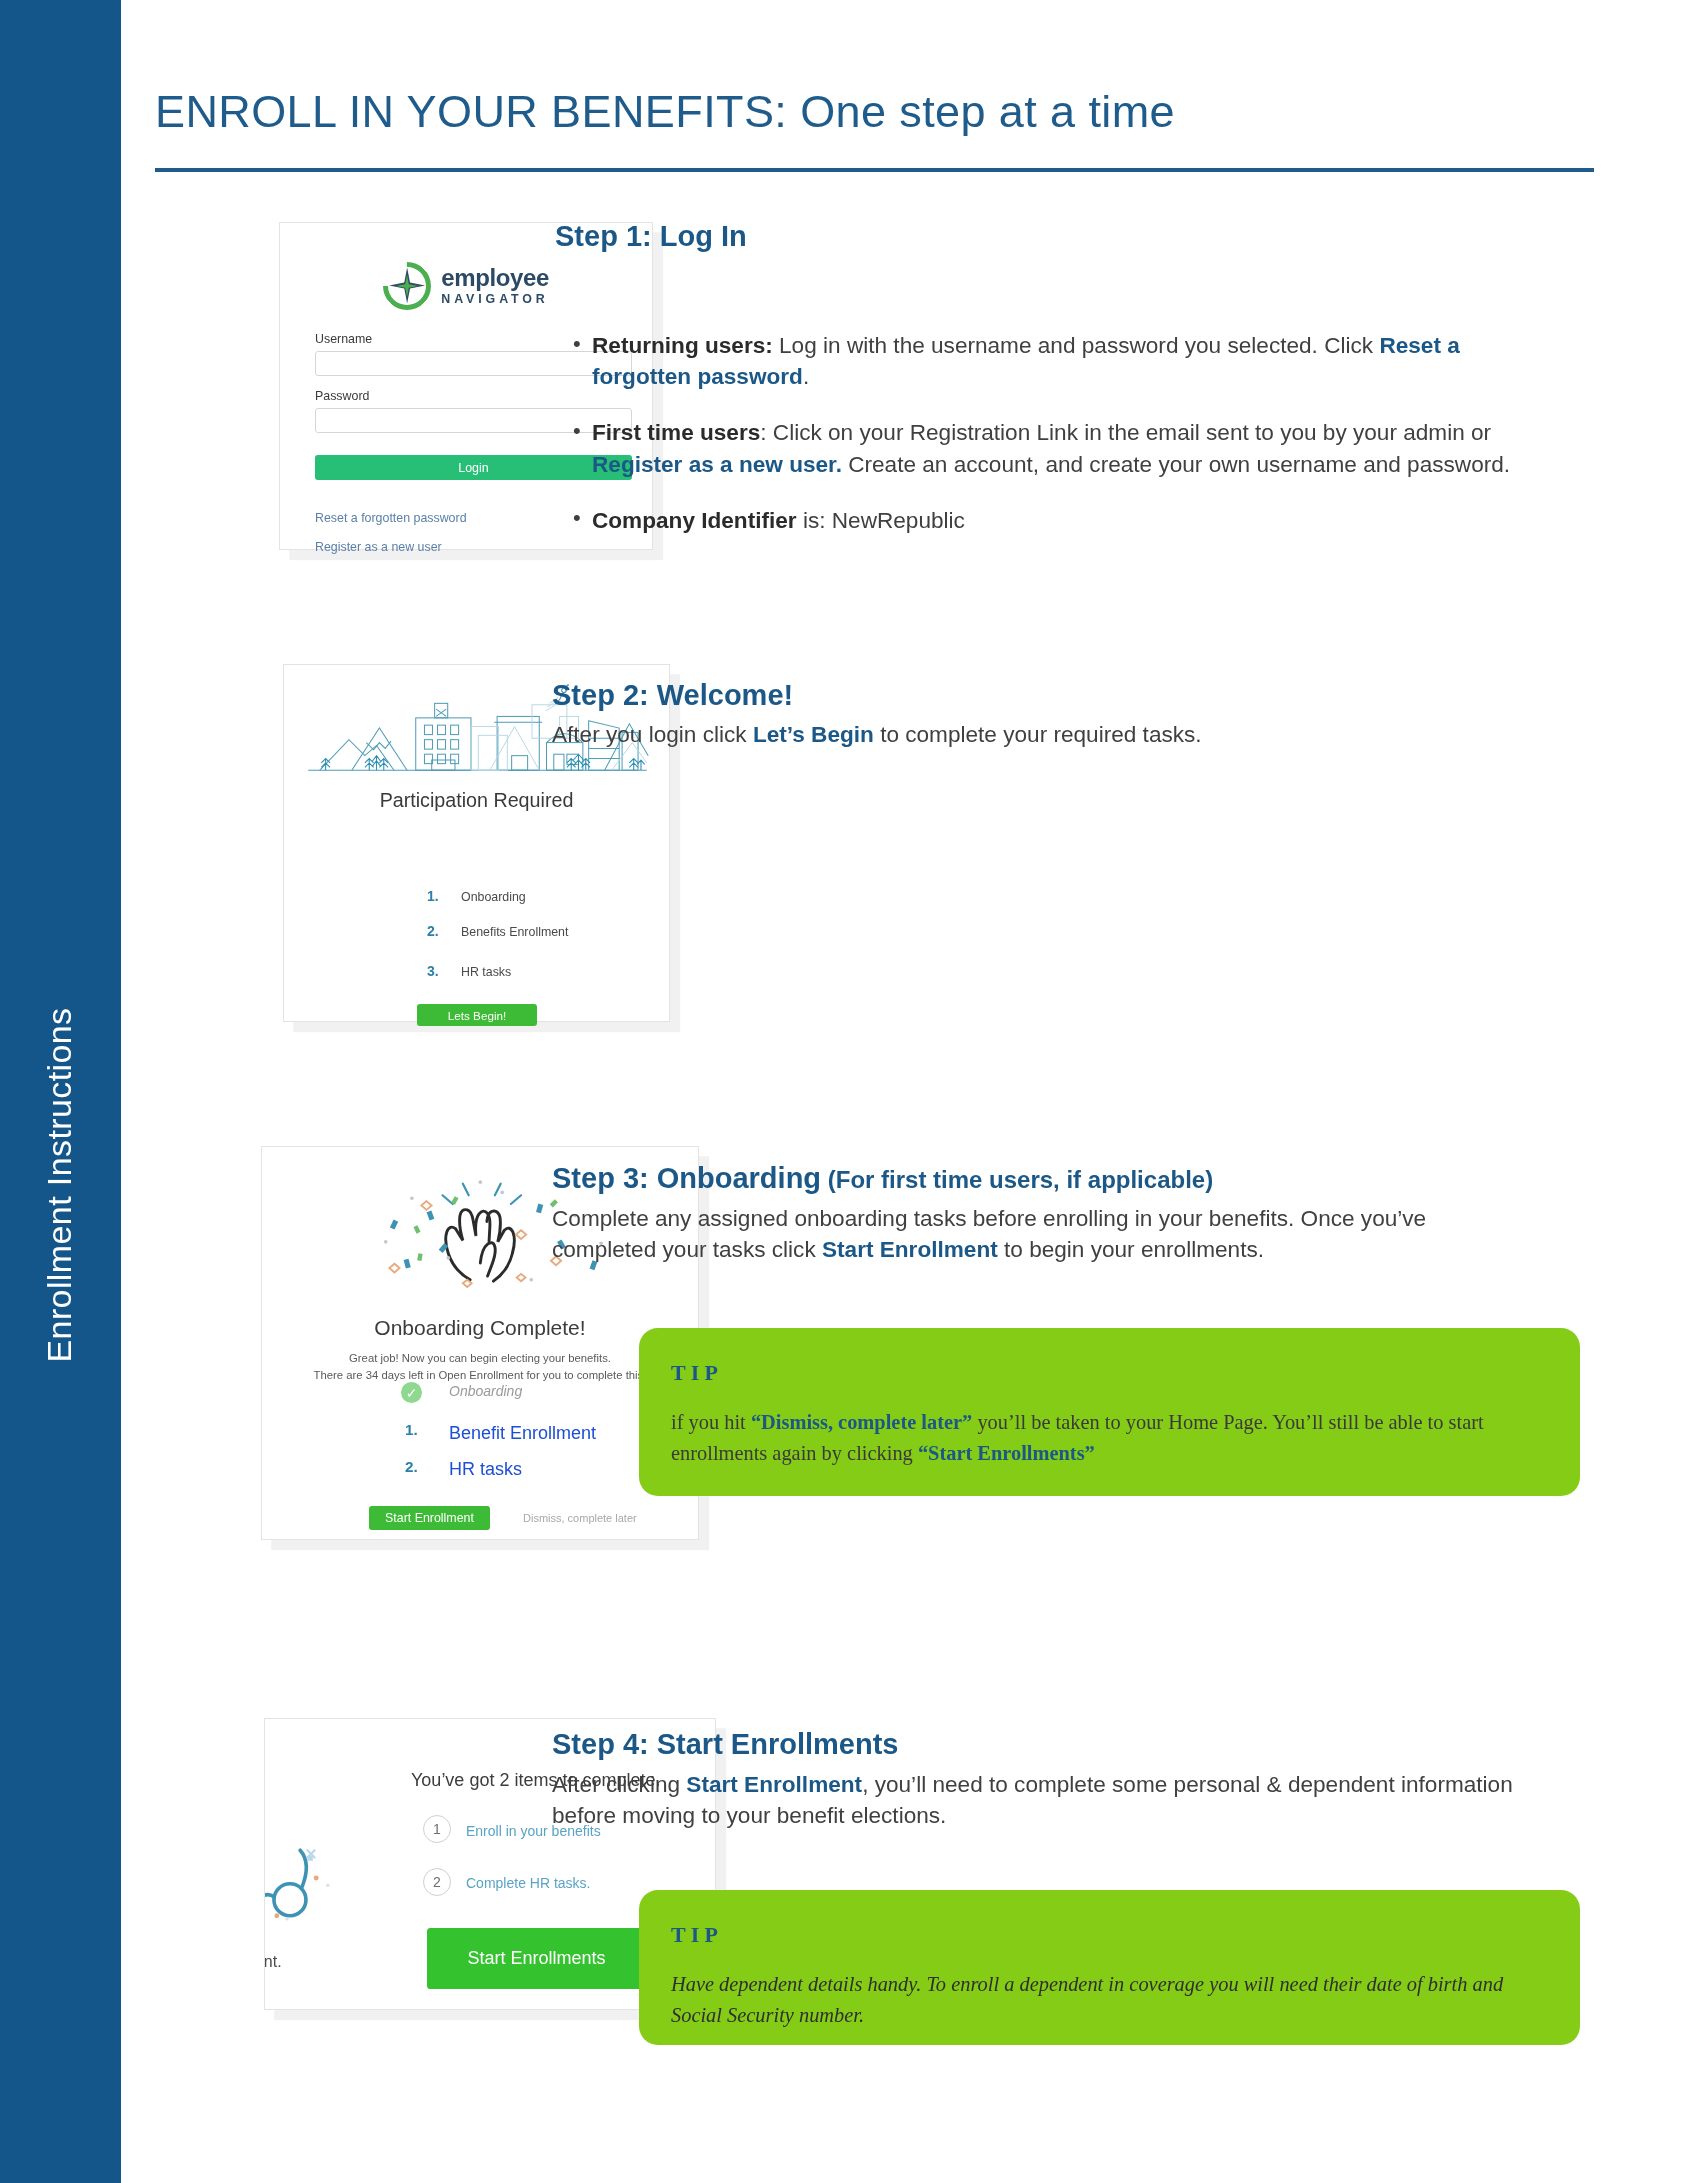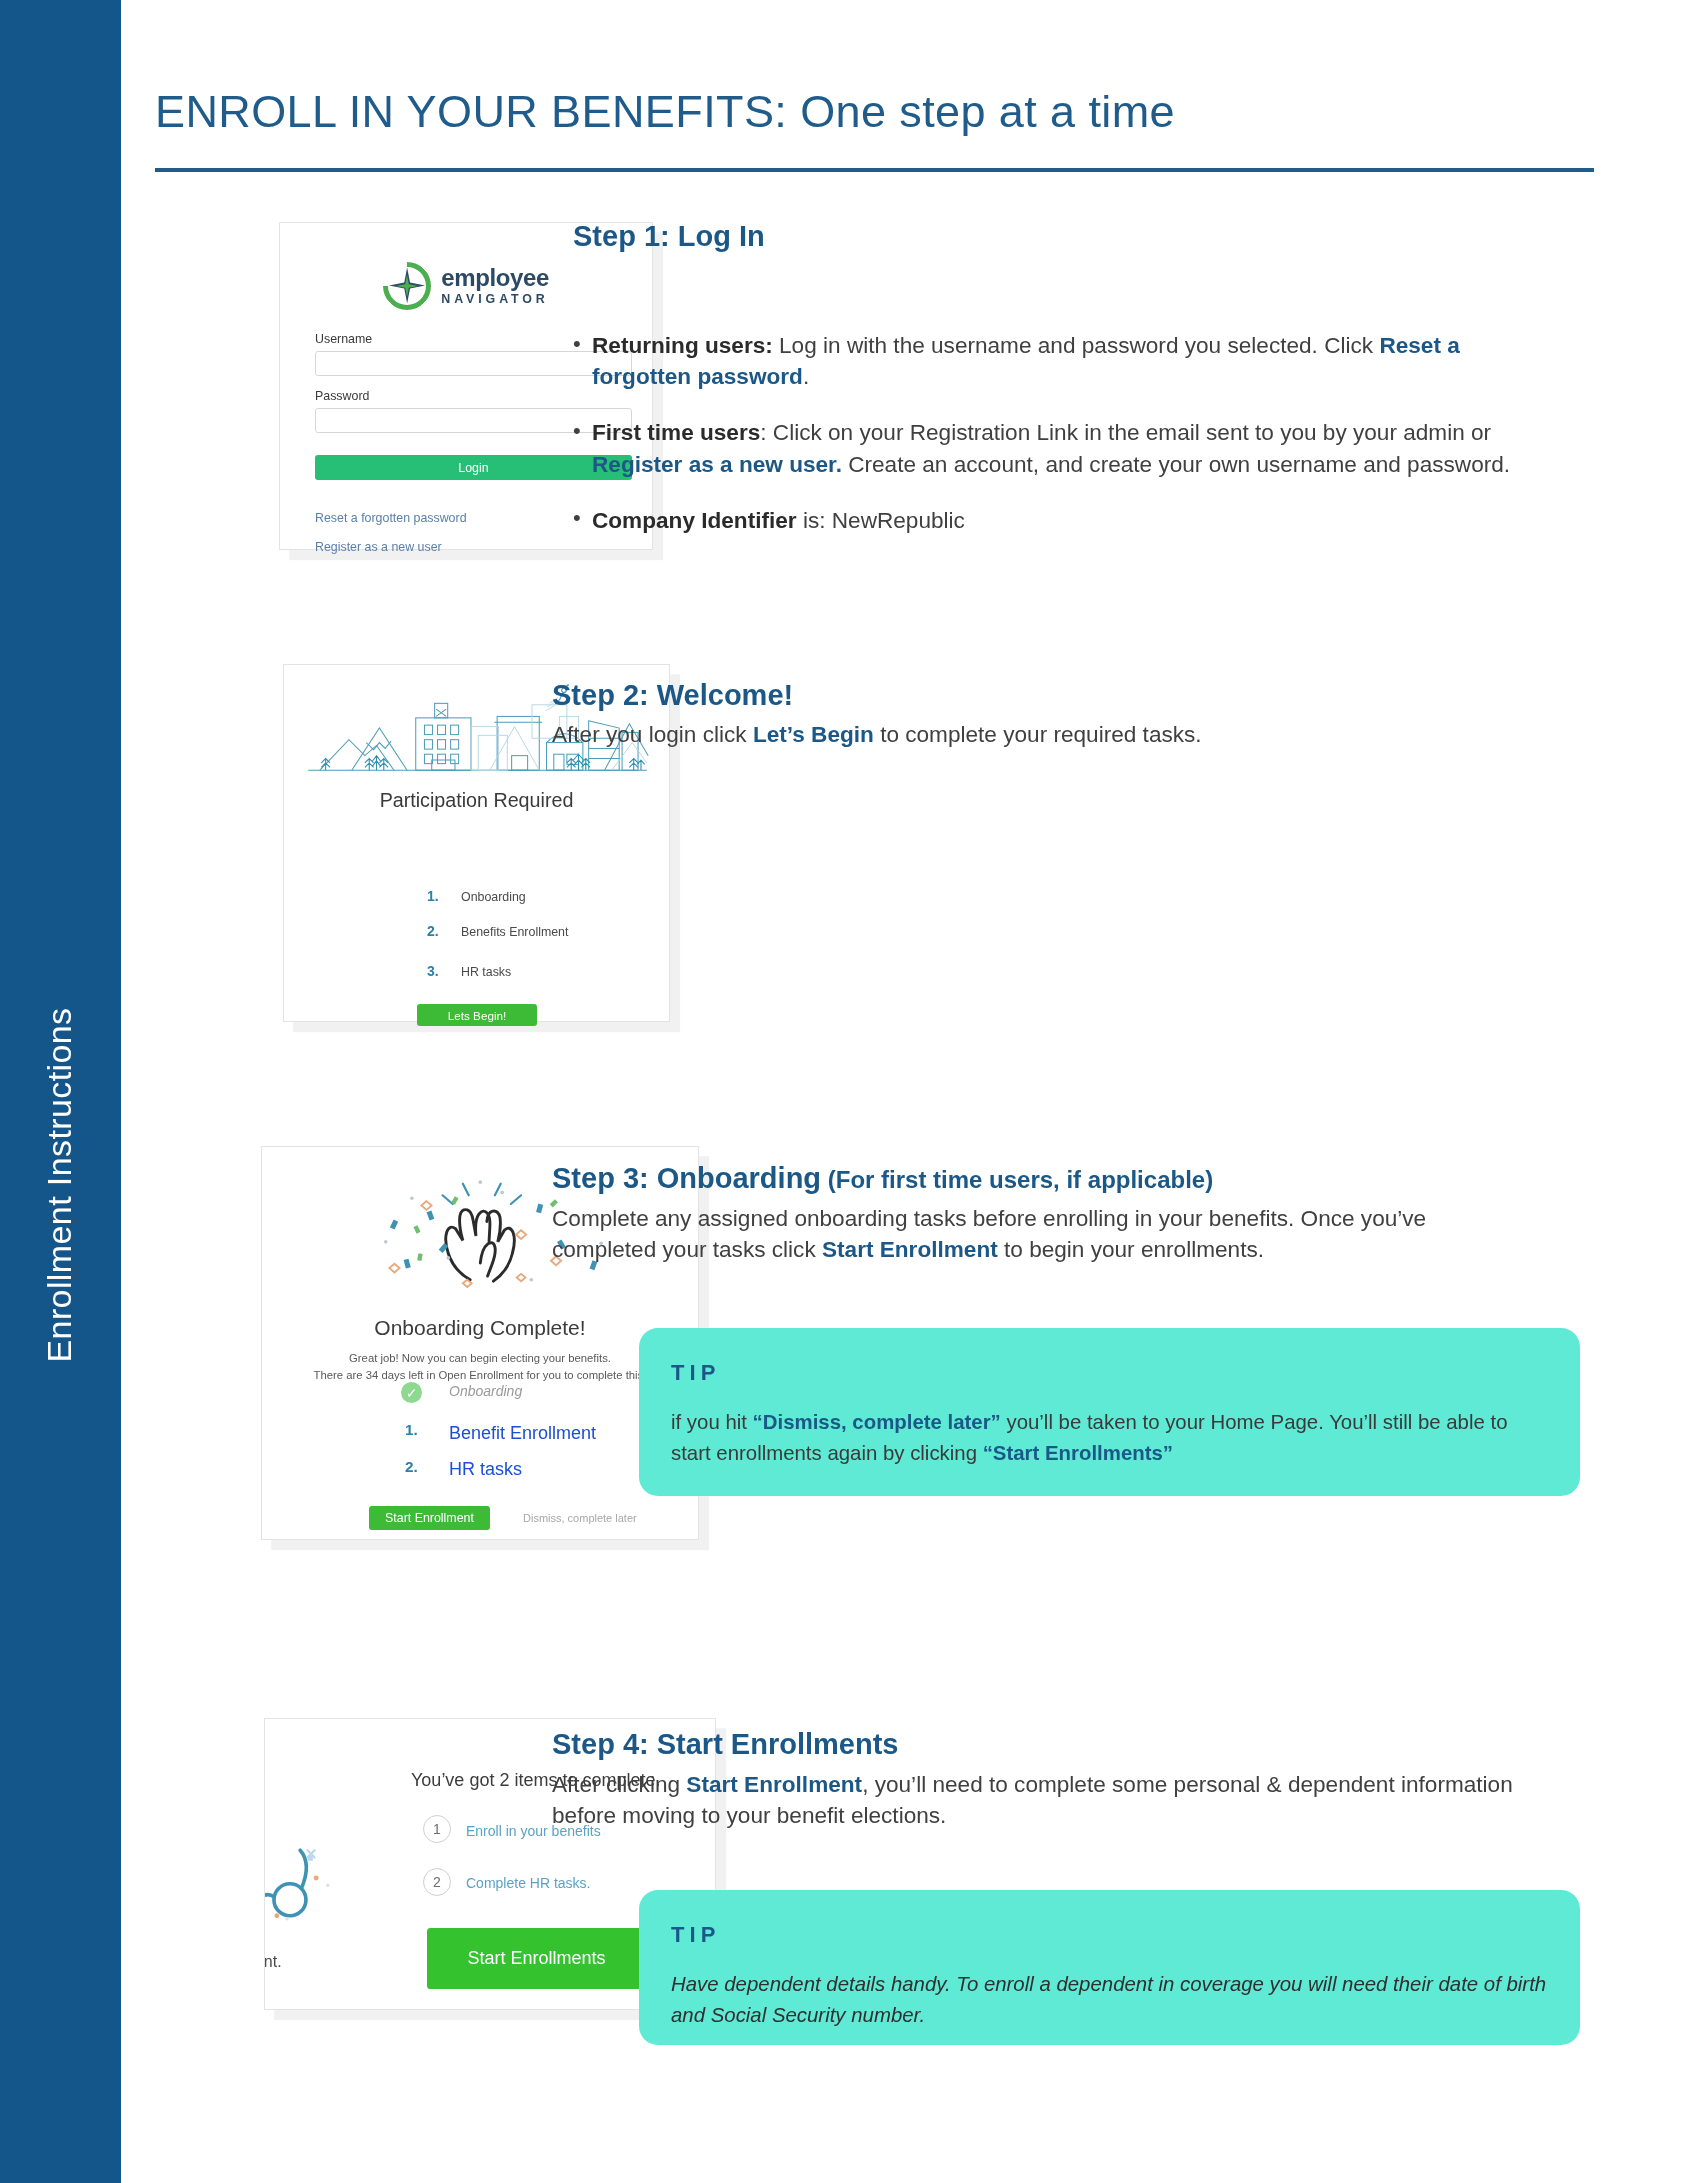--- a/index.html
+++ b/index.html
@@ -67,22 +67,23 @@
   .bullets li{ margin-bottom:25px; list-style:none; position:relative; padding-left:19px;}
   .bullets li:before{
     content:"•"; position:absolute; left:0; top:-1.5px; color:#404040; font-size:22px;
   }
   .bullets b{ color:#1B5887; }
   .bullets b.dark{ color:#2b2b2b; }
 
   
   .tip{
     position:absolute;
-    background:#5eead4;
+    background:#84cc16;
     border-radius:19px;
+    font-family:Liberation Serif, serif;
   }
   .tip-title{
     position:absolute; left:32px; top:32px;
     font-size:22px; font-weight:bold; color:#1B5887; letter-spacing:5.1px;
   }
   .tip-body{
     position:absolute; left:32px; top:79px; right:32px;
     font-size:20.4px; color:#3a3a3a; line-height:1.5;
   }
   .tip-body b{ color:#1B5887; }
@@ -190,21 +191,21 @@
     </div>
     <div class="fld-label" style="left:35px; top:109px;">Username</div>
     <div class="fld-box" style="left:35px; top:128px; width:317px; height:25px;"></div>
     <div class="fld-label" style="left:35px; top:166px;">Password</div>
     <div class="fld-box" style="left:35px; top:185px; width:317px; height:25px;"></div>
     <div class="green-btn" style="left:35px; top:232px; width:317px; height:25px;">Login</div>
     <div class="blue-link" style="left:35px; top:288px;">Reset a forgotten password</div>
     <div class="blue-link" style="left:35px; top:317px;">Register as a new user</div>
   </div>
 
-  <div class="step-head" style="left:452px; top:220px;">
+  <div class="step-head" style="left:434px; top:220px;">
     <span>Step 1: Log In</span>
   </div>
   <ul class="bullets" style="left:452px; top:330px; width:956px;">
     <li>
       <b class="dark">Returning users:</b><span> Log in with the username and password you selected. Click </span><b>Reset a forgotten password</b><span>.</span>
     </li>
     <li>
       <b class="dark">First time users</b><span>: Click on your Registration Link in the email sent to you by your admin or </span><b>Register as a new user.</b><span> Create an account, and create your own username and password.</span>
     </li>
     <li>

